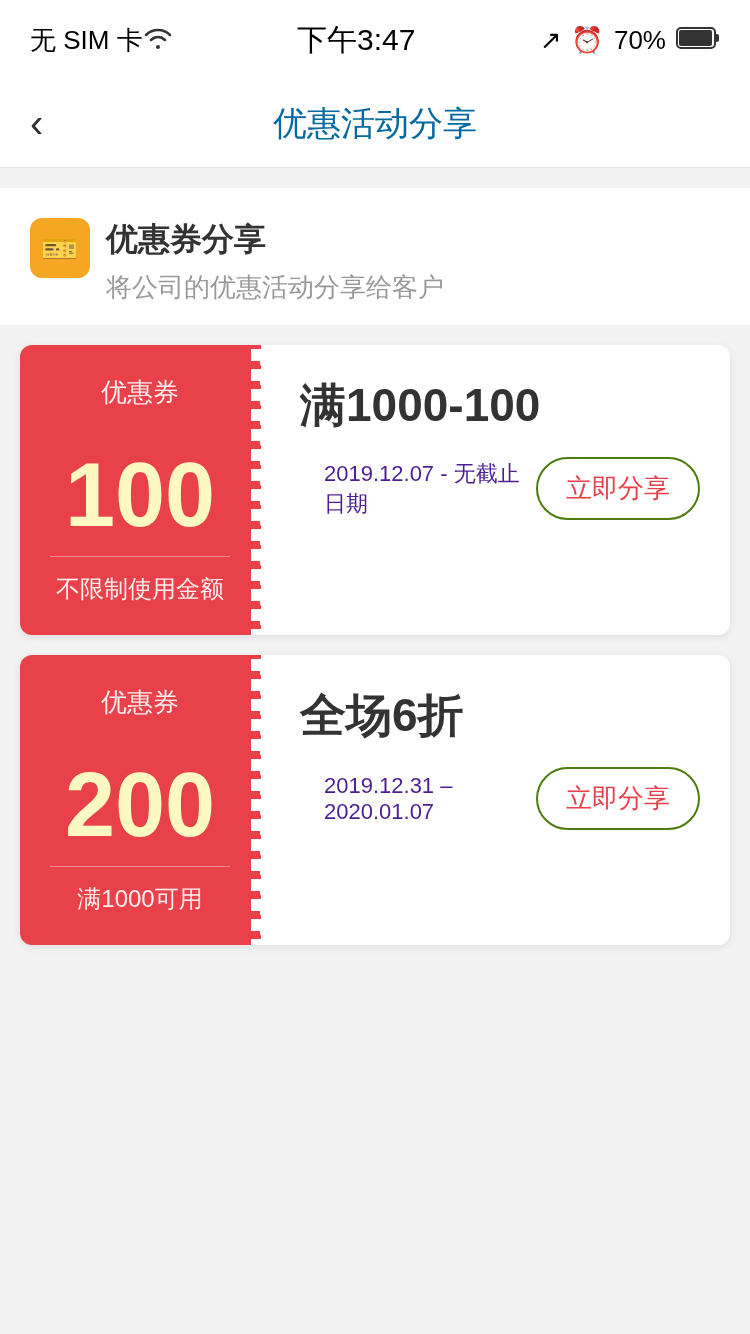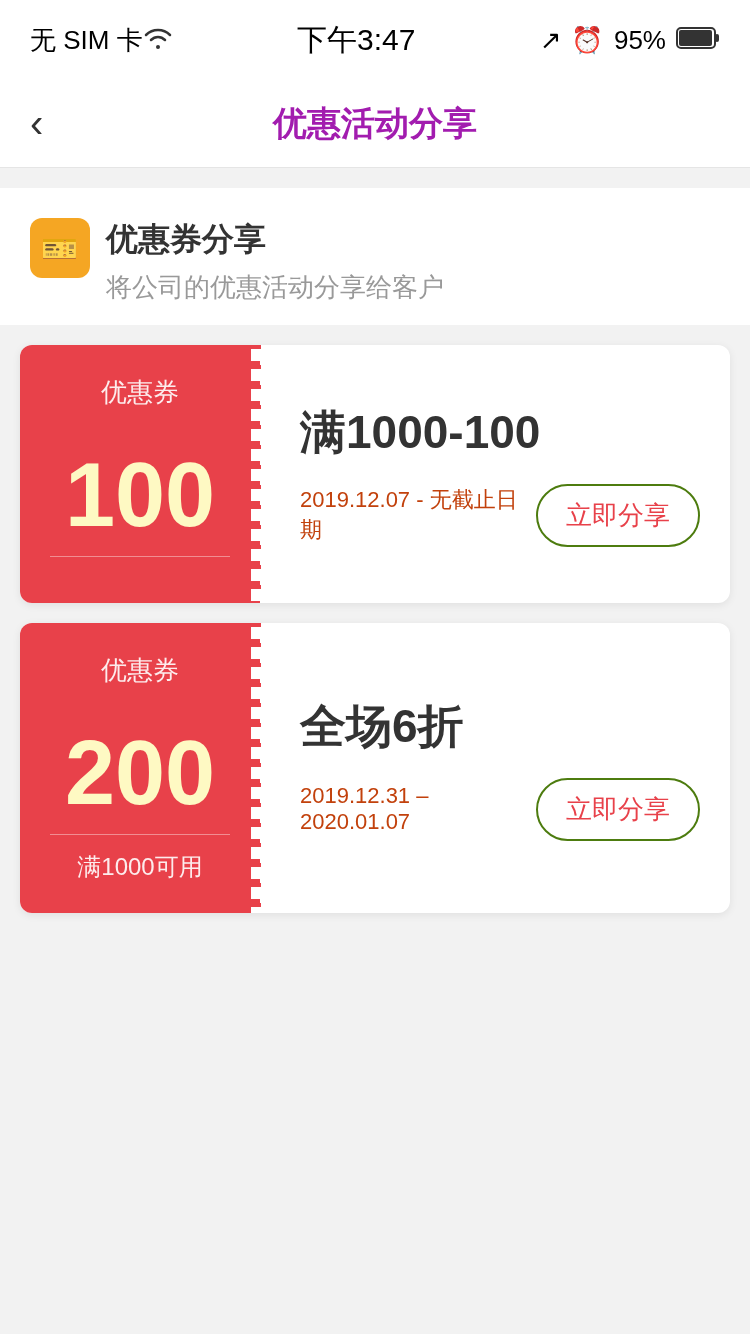--- a/index.html
+++ b/index.html
@@ -54,22 +54,22 @@
     }
     .nav-back {
       position: absolute;
       left: 30px;
       font-size: 40px;
       color: #333;
       cursor: pointer;
     }
     .nav-title {
       font-size: 34px;
-      font-weight: 700;
-      color: #a21caf;
+      font-weight: 400;
+      color: #0369a1;
     }
 
     
     .section-header {
       background: #fff;
       padding: 30px 30px 20px;
       display: flex;
       align-items: flex-start;
       gap: 16px;
       margin-top: 20px;
@@ -189,39 +189,39 @@
       font-size: 24px;
       text-align: center;
     }
 
     
     .coupon-right {
       flex: 1;
       padding: 30px 30px 30px 40px;
       display: flex;
       flex-direction: column;
-      justify-content: center;
     }
 
     .coupon-name {
       font-size: 46px;
       font-weight: 700;
       color: #333;
       margin-bottom: 20px;
     }
 
     .coupon-bottom {
       display: flex;
       align-items: center;
       justify-content: space-between;
     }
 
     .coupon-date {
       font-size: 22px;
-      color: #c2410c;
+      color: #4c1d95;
+      margin-left: 24px;
     }
 
     .share-btn {
       border: 2px solid #4d7c0f;
       color: #e8414a;
       background: #fff;
       border-radius: 40px;
       padding: 12px 28px;
       font-size: 26px;
       cursor: pointer;
@@ -247,21 +247,21 @@
         <path d="M8 13c1.9-1.9 4.5-3 7-3s5.1 1.1 7 3" stroke="#333" stroke-width="2.5" fill="none" stroke-linecap="round"></path>
         <path d="M3 8C6.3 4.7 10.5 3 15 3s8.7 1.7 12 5" stroke="#333" stroke-width="2.5" fill="none" stroke-linecap="round"></path>
         <path d="M0 3C4.1-.3 9.3-2 15-2t15 5" stroke="#333" stroke-width="2.5" fill="none" stroke-linecap="round" style="display:none"></path>
       </svg>
     </span>
   </div>
   <div class="status-center">下午3:47</div>
   <div class="status-right">
     <span>↗</span>
     <span>⏰</span>
-    <span>95%</span>
+    <span>70%</span>
     <span>
       <svg width="44" height="22" viewBox="0 0 44 22">
         <rect x="1" y="1" width="38" height="20" rx="4" ry="4" stroke="#333" stroke-width="2" fill="none"></rect>
         <rect x="39" y="7" width="4" height="8" rx="2" fill="#333"></rect>
         <rect x="3" y="3" width="33" height="16" rx="2" fill="#333"></rect>
       </svg>
     </span>
   </div>
 </div>
 
@@ -278,20 +278,21 @@
   </div>
 </div>
 
 <div class="coupons-container">
 
   <div class="coupon-card">
     <div class="coupon-left">
       <div class="coupon-type">优惠券</div>
       <div class="coupon-value">100</div>
       <div class="coupon-divider"></div>
+      <div class="coupon-condition">不限制使用金额</div>
     </div>
     <div class="coupon-right">
       <div class="coupon-name">满1000-100</div>
       <div class="coupon-bottom">
         <span class="coupon-date">2019.12.07 - 无截止日期</span>
         <button class="share-btn">立即分享</button>
       </div>
     </div>
   </div>
 

